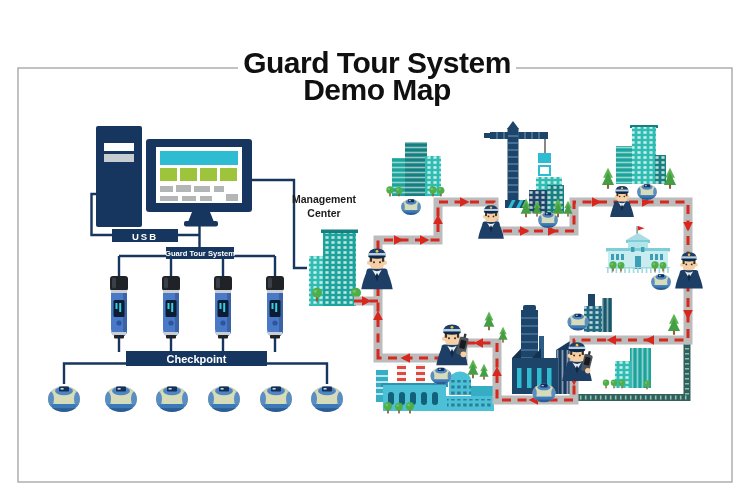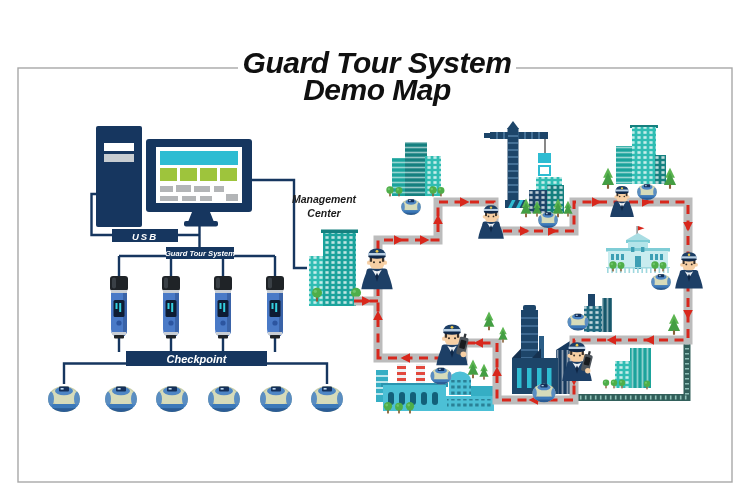--- a/index.html
+++ b/index.html
@@ -1,17 +1,17 @@
 <!DOCTYPE html>
 <html style="--navy: #16365f; --red: #d8271c; --path: #bcbcbc; --teal: #2ebcd2; --green: #9ec43c; --sage: #c6cca6; --domeblue: #4e86c4; --domeband: #3c79b9; --skin: #f6cfa4; --guard: #1d3f66; --fence: #32605b; --tealdark: #15807f; --tealmid: #1ba39c; --teallight: #2fbdb3; --paleteal: #c8ecef; --factory: #4cc0d6; --industrial: #1d4569; --tree: #4fae49; --device: #4a7ac7; --graybar: #b3b5b7;"><head>
 <meta charset="utf-8">
 <style>
   html,body{margin:0;padding:0;background:#fff;}
   .canvas{position:relative;width:750px;height:498px;background:#fff;overflow:hidden;
-          font-family:"Liberation Sans",sans-serif;font-style:italic;}
+          font-family:"Liberation Sans",sans-serif;}
   svg{position:absolute;left:0;top:0;}
   text{font-family:"Liberation Sans",sans-serif;}
   .f-navy{fill:var(--navy);}
   .ln{fill:none;stroke:var(--navy);stroke-width:2.4;}
   .wtxt{fill:#ffffff;font-weight:700;}
   .ttl{fill:#101010;font-weight:700;letter-spacing:-0.5px;}
   .mctxt{fill:#1b1b1b;font-weight:700;}
   .gray-path{fill:none;stroke:var(--path);stroke-width:9;}
   .red-route{fill:none;stroke:var(--red);stroke-width:3;stroke-dasharray:9 6.5;}
 </style>

